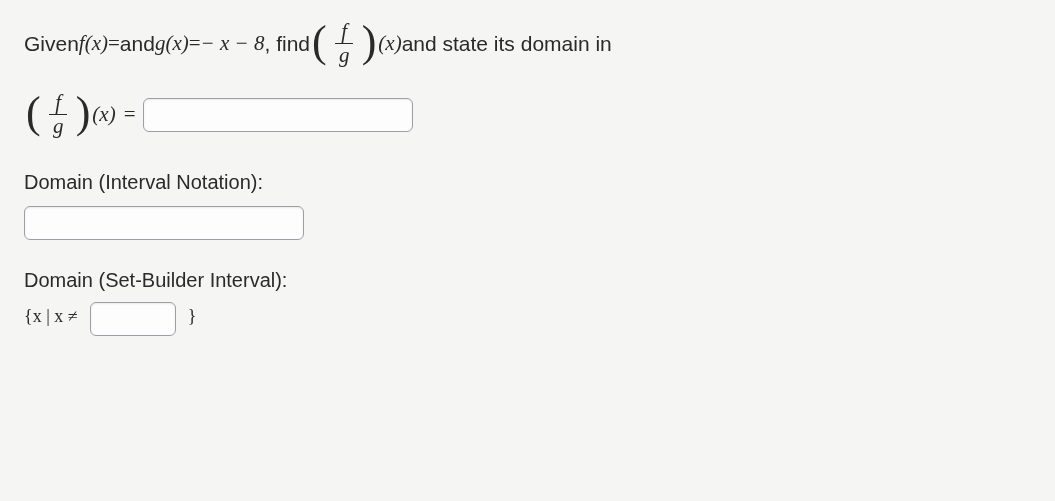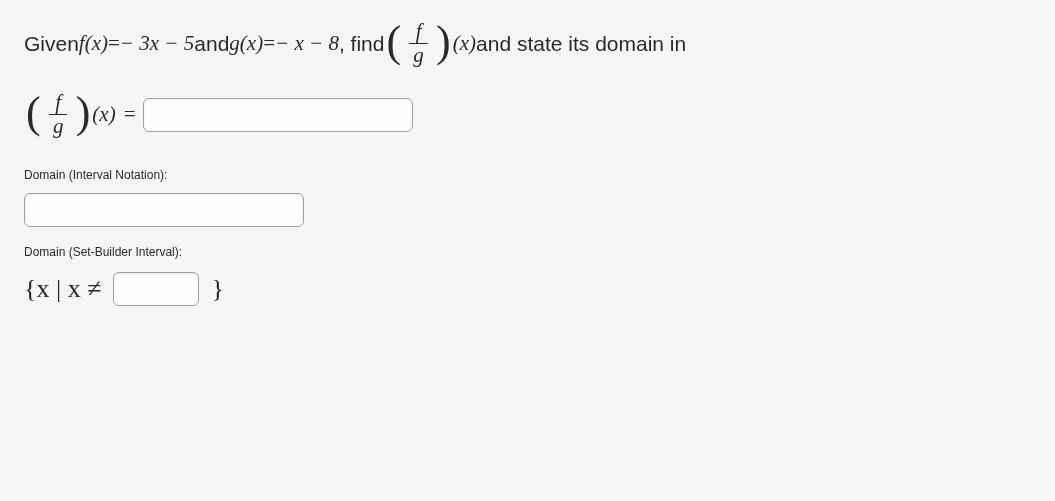--- a/index.html
+++ b/index.html
@@ -59,24 +59,24 @@
       padding: 0 4px;
       font-style: italic;
       line-height: 1.1;
     }
     .answer-row {
       display: flex;
       align-items: center;
       margin: 24px 0 28px 0;
     }
     .label-block {
-      margin-top: 16px;
+      margin-top: 24px;
       margin-bottom: 6px;
       font-family: Arial, Helvetica, sans-serif;
-      font-size: 12px;
+      font-size: 20px;
       color: #2a2a2a;
     }
     .input-box {
       display: inline-block;
       border: 1px solid #9ca0a6;
       border-radius: 6px;
       background: #fdfdfd;
       height: 34px;
       vertical-align: middle;
       box-shadow: inset 0 1px 2px rgba(0,0,0,0.08);
@@ -85,23 +85,23 @@
       width: 270px;
     }
     .input-med {
       width: 280px;
     }
     .input-small {
       width: 86px;
     }
     .set-builder-row {
       display: flex;
-      align-items: center;
+      align-items: flex-start;
       gap: 12px;
-      font-size: 26px;
+      font-size: 18px;
     }
     .eq-sign {
       margin: 0 8px;
     }
     .text-inline {
       font-family: Arial, Helvetica, sans-serif;
       font-size: 21px;
     }
     .given-line {
       display: flex;
@@ -118,21 +118,20 @@
     }
   </style>
 </head>
 <body>
 
 <div class="problem-text">
   <div class="given-line">
     <span class="text-inline">Given </span>
     <span class="math-var">f(x)</span>
     <span> = </span>
-    <span class="math-var"> − 3x − 5</span>
     <span class="text-inline"> and </span>
     <span class="math-var">g(x)</span>
     <span> = </span>
     <span class="math-var"> − x − 8</span>
     <span class="text-inline">, find </span>
     <span class="paren-frac">
       <span class="big-paren-l">(</span>
       <span class="frac">
         <span class="num">f</span>
         <span class="den">g</span>

